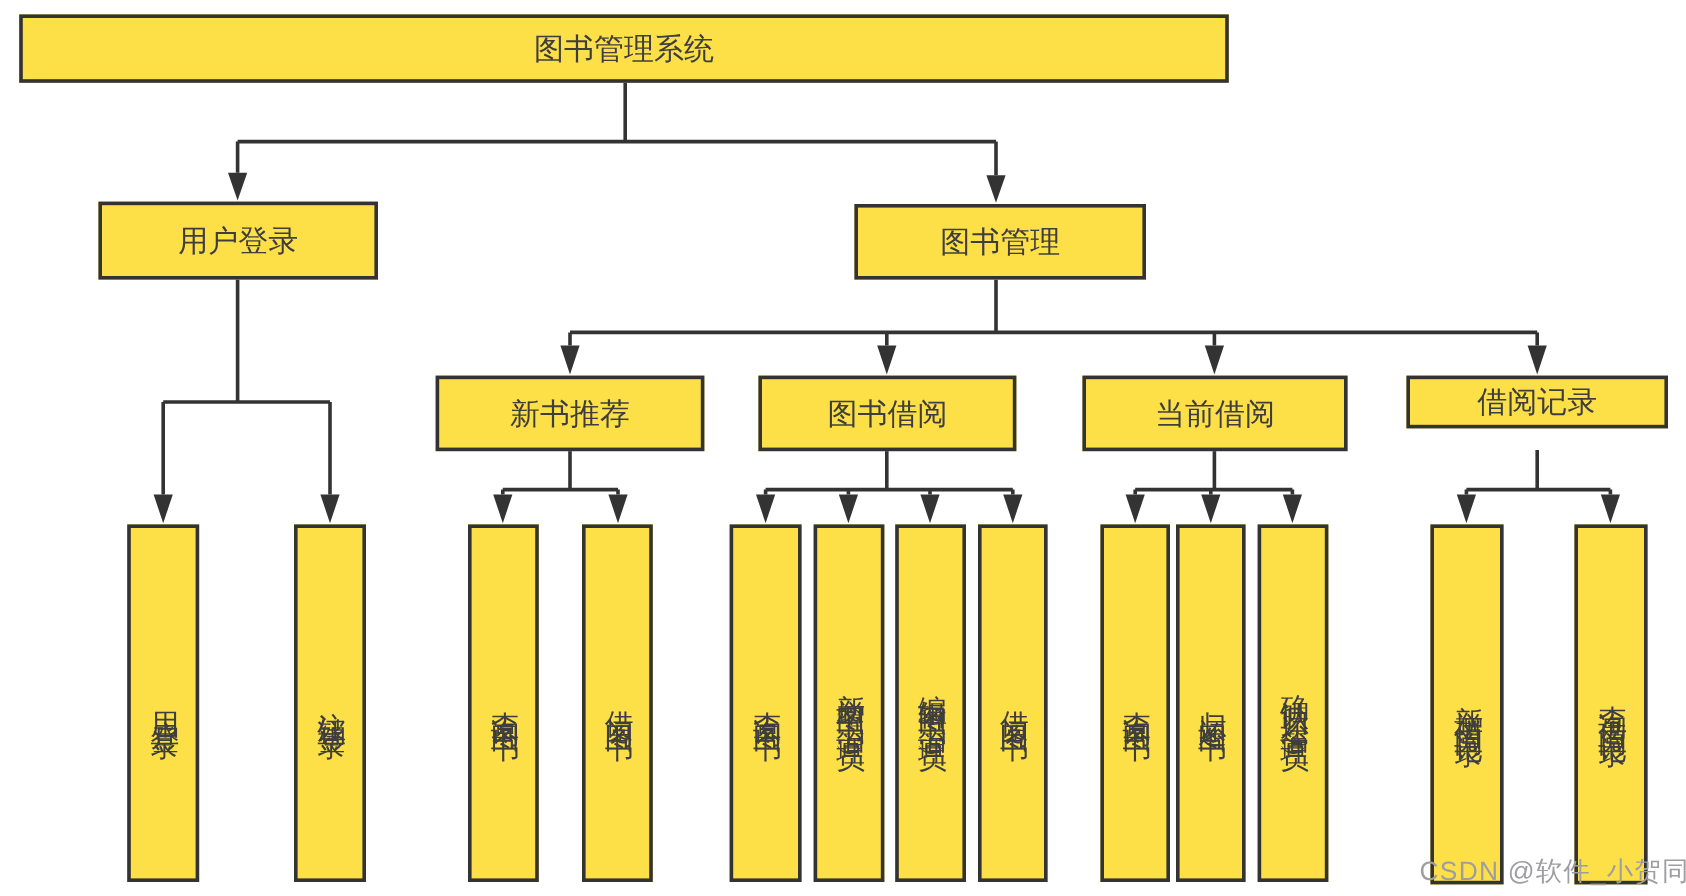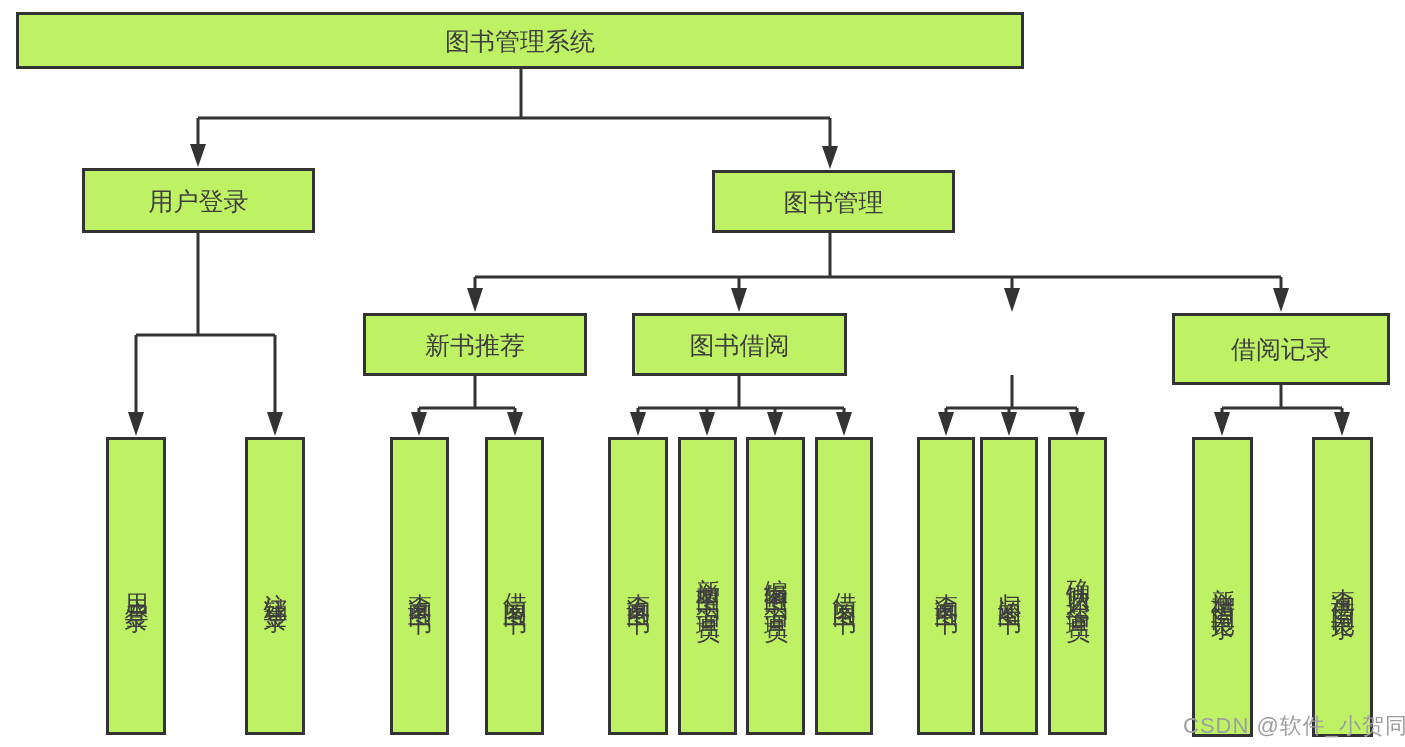--- a/index.html
+++ b/index.html
@@ -16,21 +16,21 @@
     font-family:"Liberation Sans","DejaVu Sans",sans-serif;
     overflow:hidden;
   }
   svg.connectors{position:absolute;left:0;top:0;z-index:1;}
   svg.connectors path{stroke:var(--line-color);stroke-width:3;fill:none;}
   svg.connectors polygon{fill:var(--line-color);stroke:none;}
   .box{
     position:absolute;
     box-sizing:border-box;
     border:3px solid var(--line-color);
-    background:#bef264;
+    background:#fde047;
     display:flex;
     align-items:center;
     justify-content:center;
     color:var(--text-color);
     font-size:25px;
     z-index:2;
     text-align:center;
     line-height:1.2;
   }
   .box.leaf{
@@ -91,21 +91,22 @@
     <polygon points="1334,412 1350,412 1342,436"></polygon>
   </svg>
 
   <div class="box" style="left:16px;top:12px;width:1008px;height:57px">图书管理系统</div>
 
   <div class="box" style="left:82px;top:168px;width:233px;height:65px">用户登录</div>
   <div class="box" style="left:712px;top:170px;width:243px;height:63px">图书管理</div>
 
   <div class="box" style="left:363px;top:313px;width:224px;height:63px">新书推荐</div>
   <div class="box" style="left:632px;top:313px;width:215px;height:63px">图书借阅</div>
-  <div class="box" style="left:1172px;top:313px;width:218px;height:72px">借阅记录</div>
+  <div class="box" style="left:902px;top:313px;width:221px;height:63px">当前借阅</div>
+  <div class="box" style="left:1172px;top:313px;width:218px;height:44px">借阅记录</div>
 
   <div class="box leaf" style="left:106px;top:437px;width:60px;height:298px">用户登录</div>
   <div class="box leaf" style="left:245px;top:437px;width:60px;height:298px">注销登录</div>
 
   <div class="box leaf" style="left:390px;top:437px;width:59px;height:298px">查询图书</div>
   <div class="box leaf" style="left:485px;top:437px;width:59px;height:298px">借阅图书</div>
 
   <div class="box leaf" style="left:608px;top:437px;width:60px;height:298px">查询图书</div>
   <div class="box leaf" style="left:678px;top:437px;width:59px;height:298px">新增图书（管理员）</div>
   <div class="box leaf" style="left:746px;top:437px;width:59px;height:298px">编辑图书（管理员）</div>

